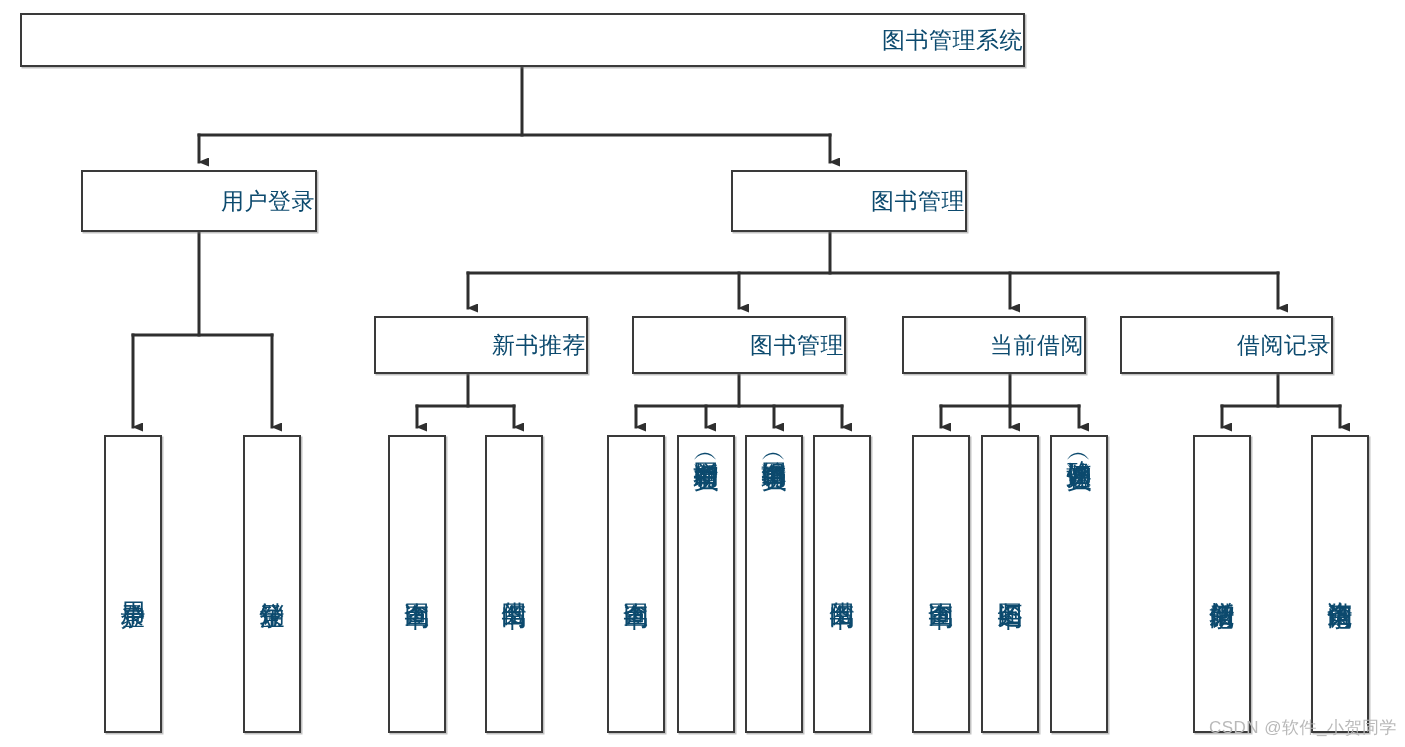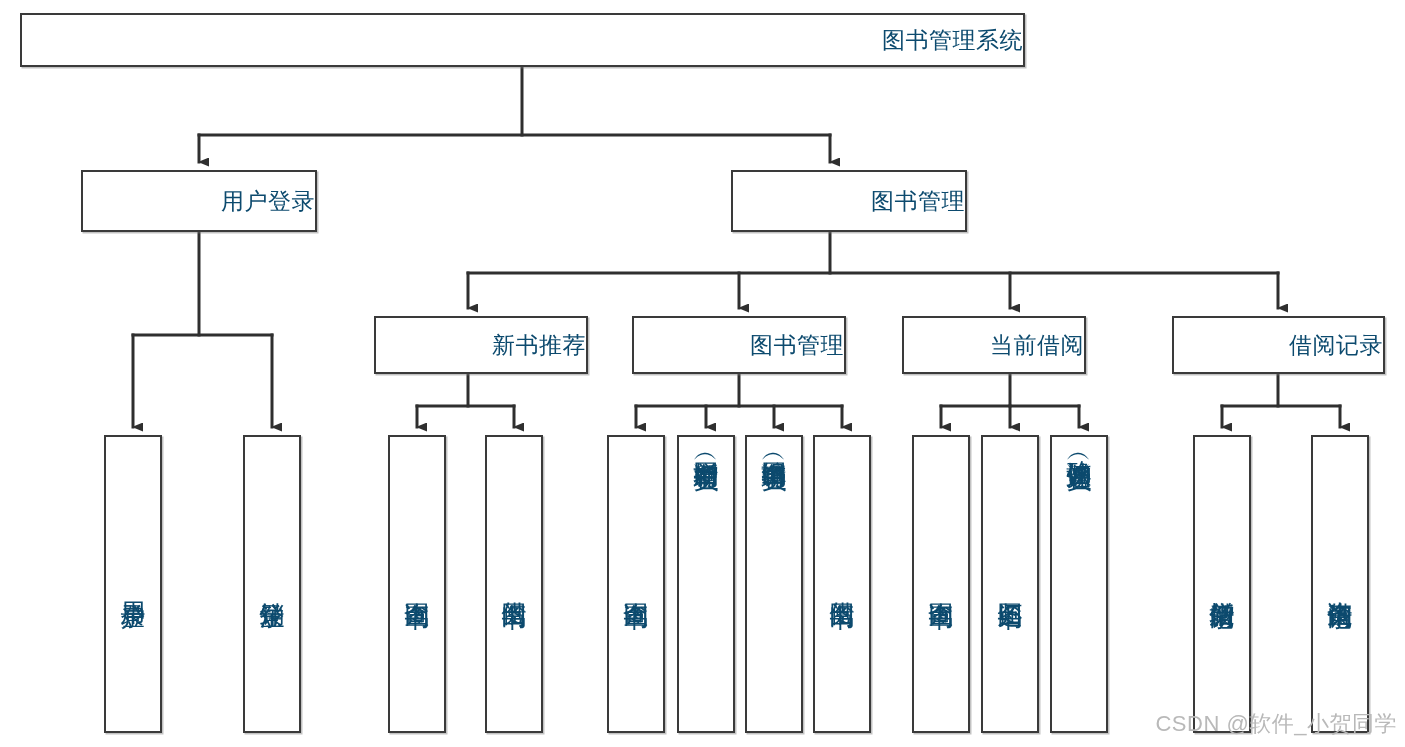--- a/index.html
+++ b/index.html
@@ -59,21 +59,21 @@
     margin: 0 auto;
   }
   .node.vert.centered {
     align-items: center;
     padding-top: 0;
   }
   #watermark {
     position: absolute;
     right: 8px;
     bottom: 8px;
-    font-size: 22px;
+    font-size: 17px;
     color: #b9b9b9;
     letter-spacing: 0.5px;
     white-space: nowrap;
   }
 </style>
 </head>
 <body>
 
 <div id="canvas">
 
@@ -140,21 +140,21 @@
 
   <div class="node horiz" style="left:374px; top:316px; width:214px; height:58px;">
     <span class="label">新书推荐</span>
   </div>
   <div class="node horiz" style="left:632px; top:316px; width:214px; height:58px;">
     <span class="label">图书管理</span>
   </div>
   <div class="node horiz" style="left:902px; top:316px; width:184px; height:58px;">
     <span class="label">当前借阅</span>
   </div>
-  <div class="node horiz" style="left:1172px; top:316px; width:213px; height:58px;">
+  <div class="node horiz" style="left:1120px; top:316px; width:213px; height:58px;">
     <span class="label">借阅记录</span>
   </div>
 
   <div class="node vert centered" style="left:104px; top:435px; width:58px; height:298px;">
     <span class="label">用户登录</span>
   </div>
   <div class="node vert centered" style="left:243px; top:435px; width:58px; height:298px;">
     <span class="label">注销登录</span>
   </div>
 

